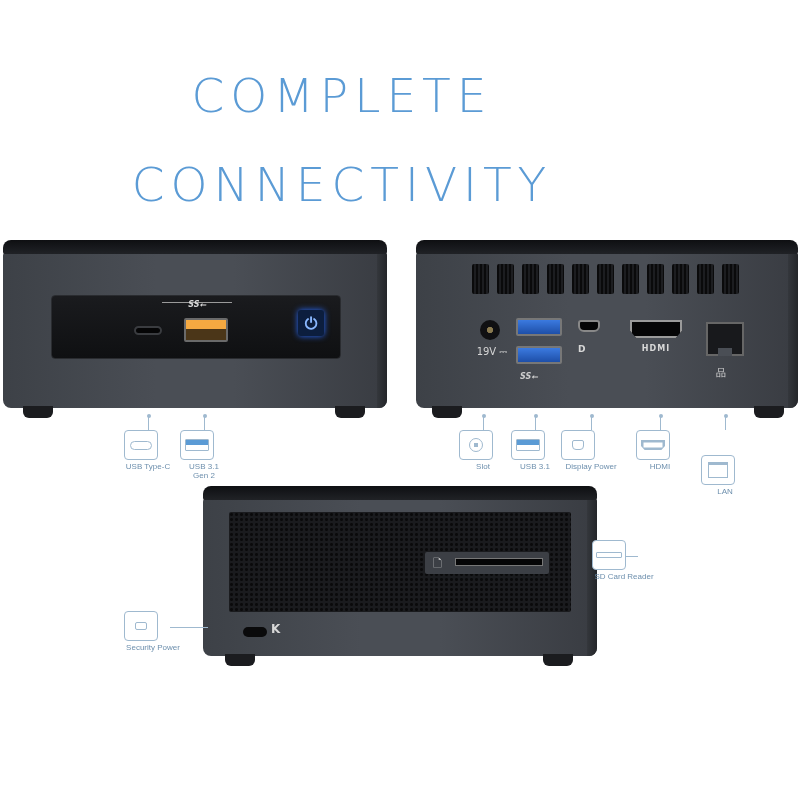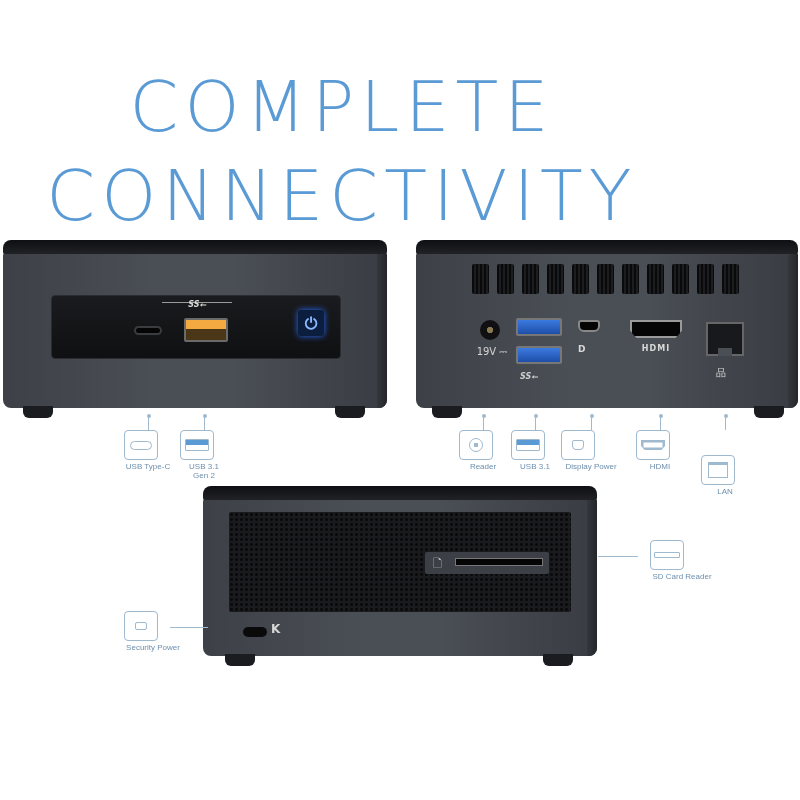--- a/index.html
+++ b/index.html
@@ -2,21 +2,21 @@
 <html><head>
 <meta charset="utf-8">
 <style>
   * { box-sizing: border-box; margin: 0; padding: 0; }
   html, body { width: 800px; height: 800px; background: #ffffff; overflow: hidden; }
   body { position: relative; font-family: "DejaVu Sans", sans-serif; }
 
   .title-line {
     position: absolute; left: 0; width: 684px; text-align: center;
     color: #5b9bd5; font-family: "DejaVu Sans", sans-serif; font-weight: 200;
-    font-size: 70px; letter-spacing: 6px; line-height: 1;
+    font-size: 47px; letter-spacing: 6px; line-height: 1;
     -webkit-text-stroke: 0;
   }
   #title1 { top: 72px; }
   #title2 { top: 161px; }
 
   
   .device { position: absolute; }
   .lid { position: absolute; left: 0; right: 0; top: 0; height: 14px; background: linear-gradient(#0e0f12,#202226); border-radius: 8px 8px 2px 2px; }
   .body { position: absolute; left: 0; right: 0; top: 12px; bottom: 10px; background: linear-gradient(90deg,#3d4147 0%,#4a4e55 40%,#4a4e55 60%,#393c42 100%); border-radius: 4px 4px 8px 8px; }
   .body::after { content: ""; position: absolute; right: 0; top: 0; bottom: 0; width: 10px; background: linear-gradient(90deg,#34373c,#24262a); border-radius: 0 4px 8px 0; }
@@ -161,21 +161,21 @@
 
 <div class="vline" style="left:483px;top:416px;height:14px"></div>
 <div class="vline" style="left:535px;top:416px;height:14px"></div>
 <div class="vline" style="left:591px;top:416px;height:14px"></div>
 <div class="vline" style="left:660px;top:416px;height:14px"></div>
 <div class="vline" style="left:725px;top:416px;height:14px"></div>
 <div class="callout" style="left:459px;top:430px;width:48px">
   <div class="box">
       <div class="ic-power"></div>
     </div>
-  <div class="lbl">Reader</div>
+  <div class="lbl">Slot</div>
 </div>
 <div class="callout" style="left:511px;top:430px;width:48px">
   <div class="box">
       <div class="ic-usba"></div>
     </div>
   <div class="lbl">USB 3.1</div>
 </div>
 <div class="callout" style="left:561px;top:430px;width:60px">
   <div class="box">
       <div class="ic-dp"></div>
@@ -189,21 +189,21 @@
   <div class="lbl">HDMI</div>
 </div>
 <div class="callout" style="left:701px;top:455px;width:48px">
   <div class="box">
       <div class="ic-lan"></div>
     </div>
   <div class="lbl">LAN</div>
 </div>
 
 <div class="hline" style="left:598px;top:556px;width:40px"></div>
-<div class="callout" style="left:650px;top:540px;width:64px">
+<div class="callout" style="left:592px;top:540px;width:64px">
   <div class="box">
       <div class="ic-sd"></div>
     </div>
   <div class="lbl">SD Card Reader</div>
 </div>
 <div class="hline" style="left:170px;top:627px;width:38px"></div>
 <div class="callout" style="left:124px;top:611px;width:58px">
   <div class="box">
       <div class="ic-lock"></div>
     </div>

